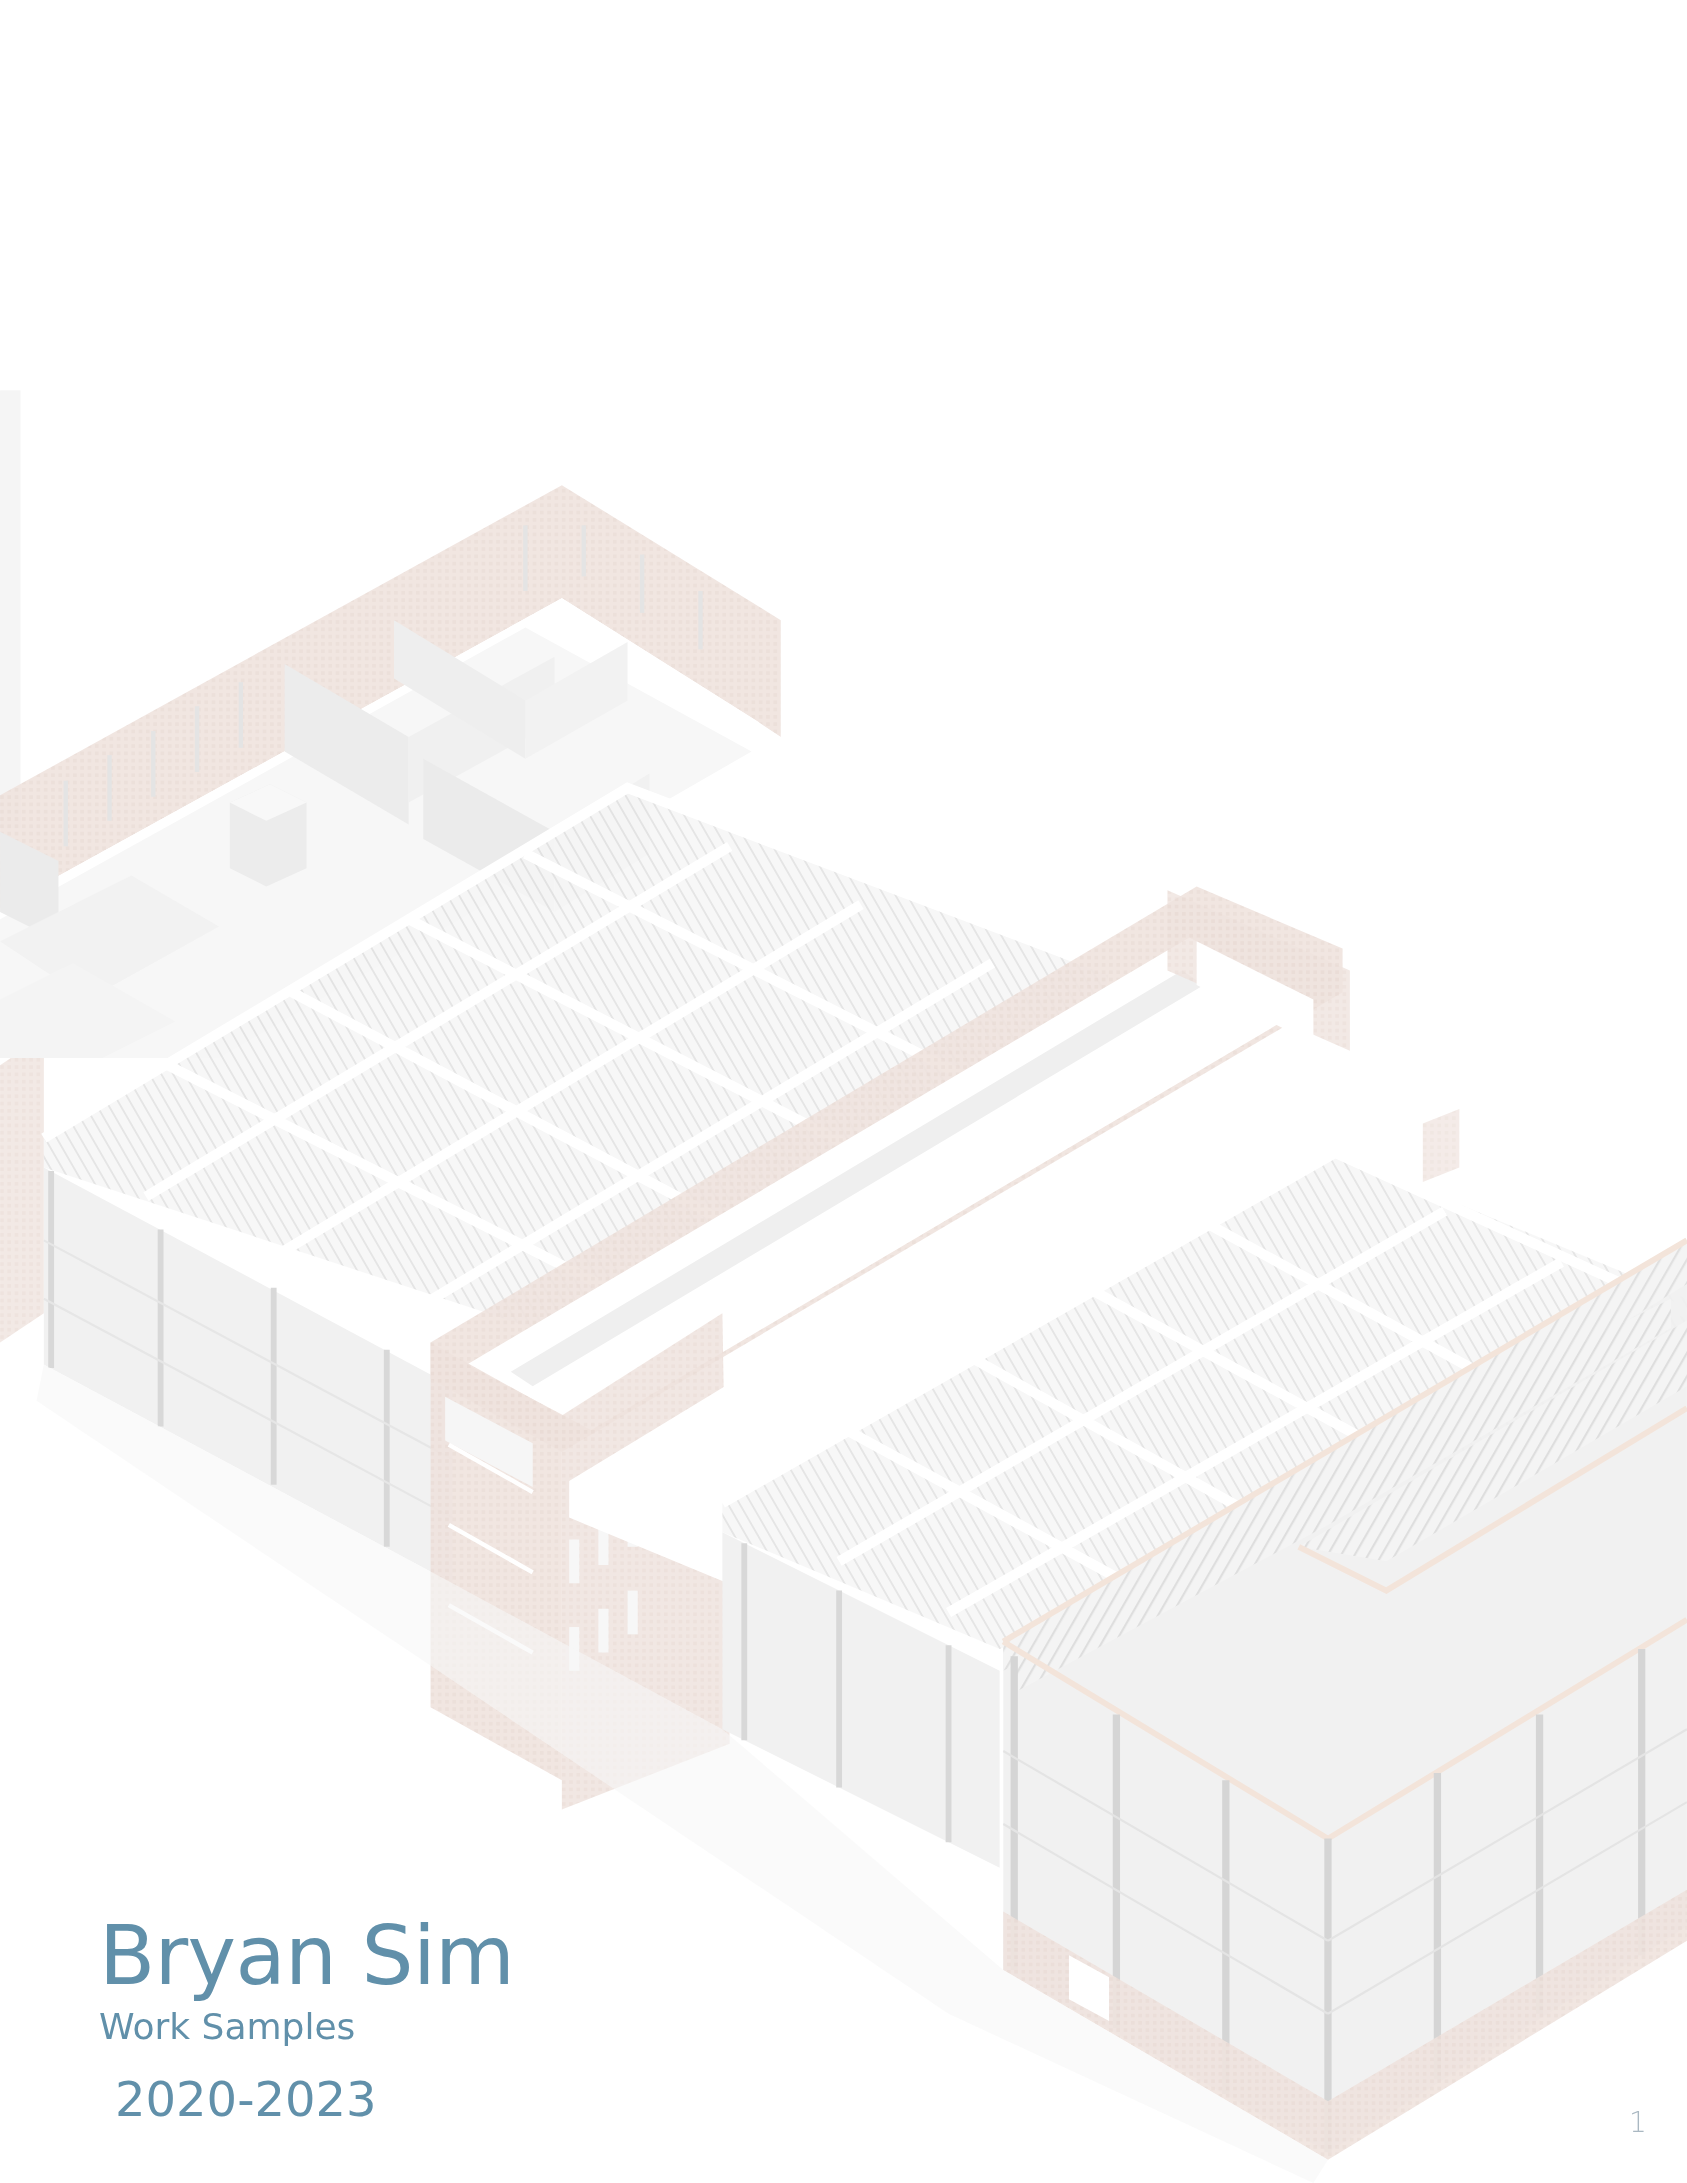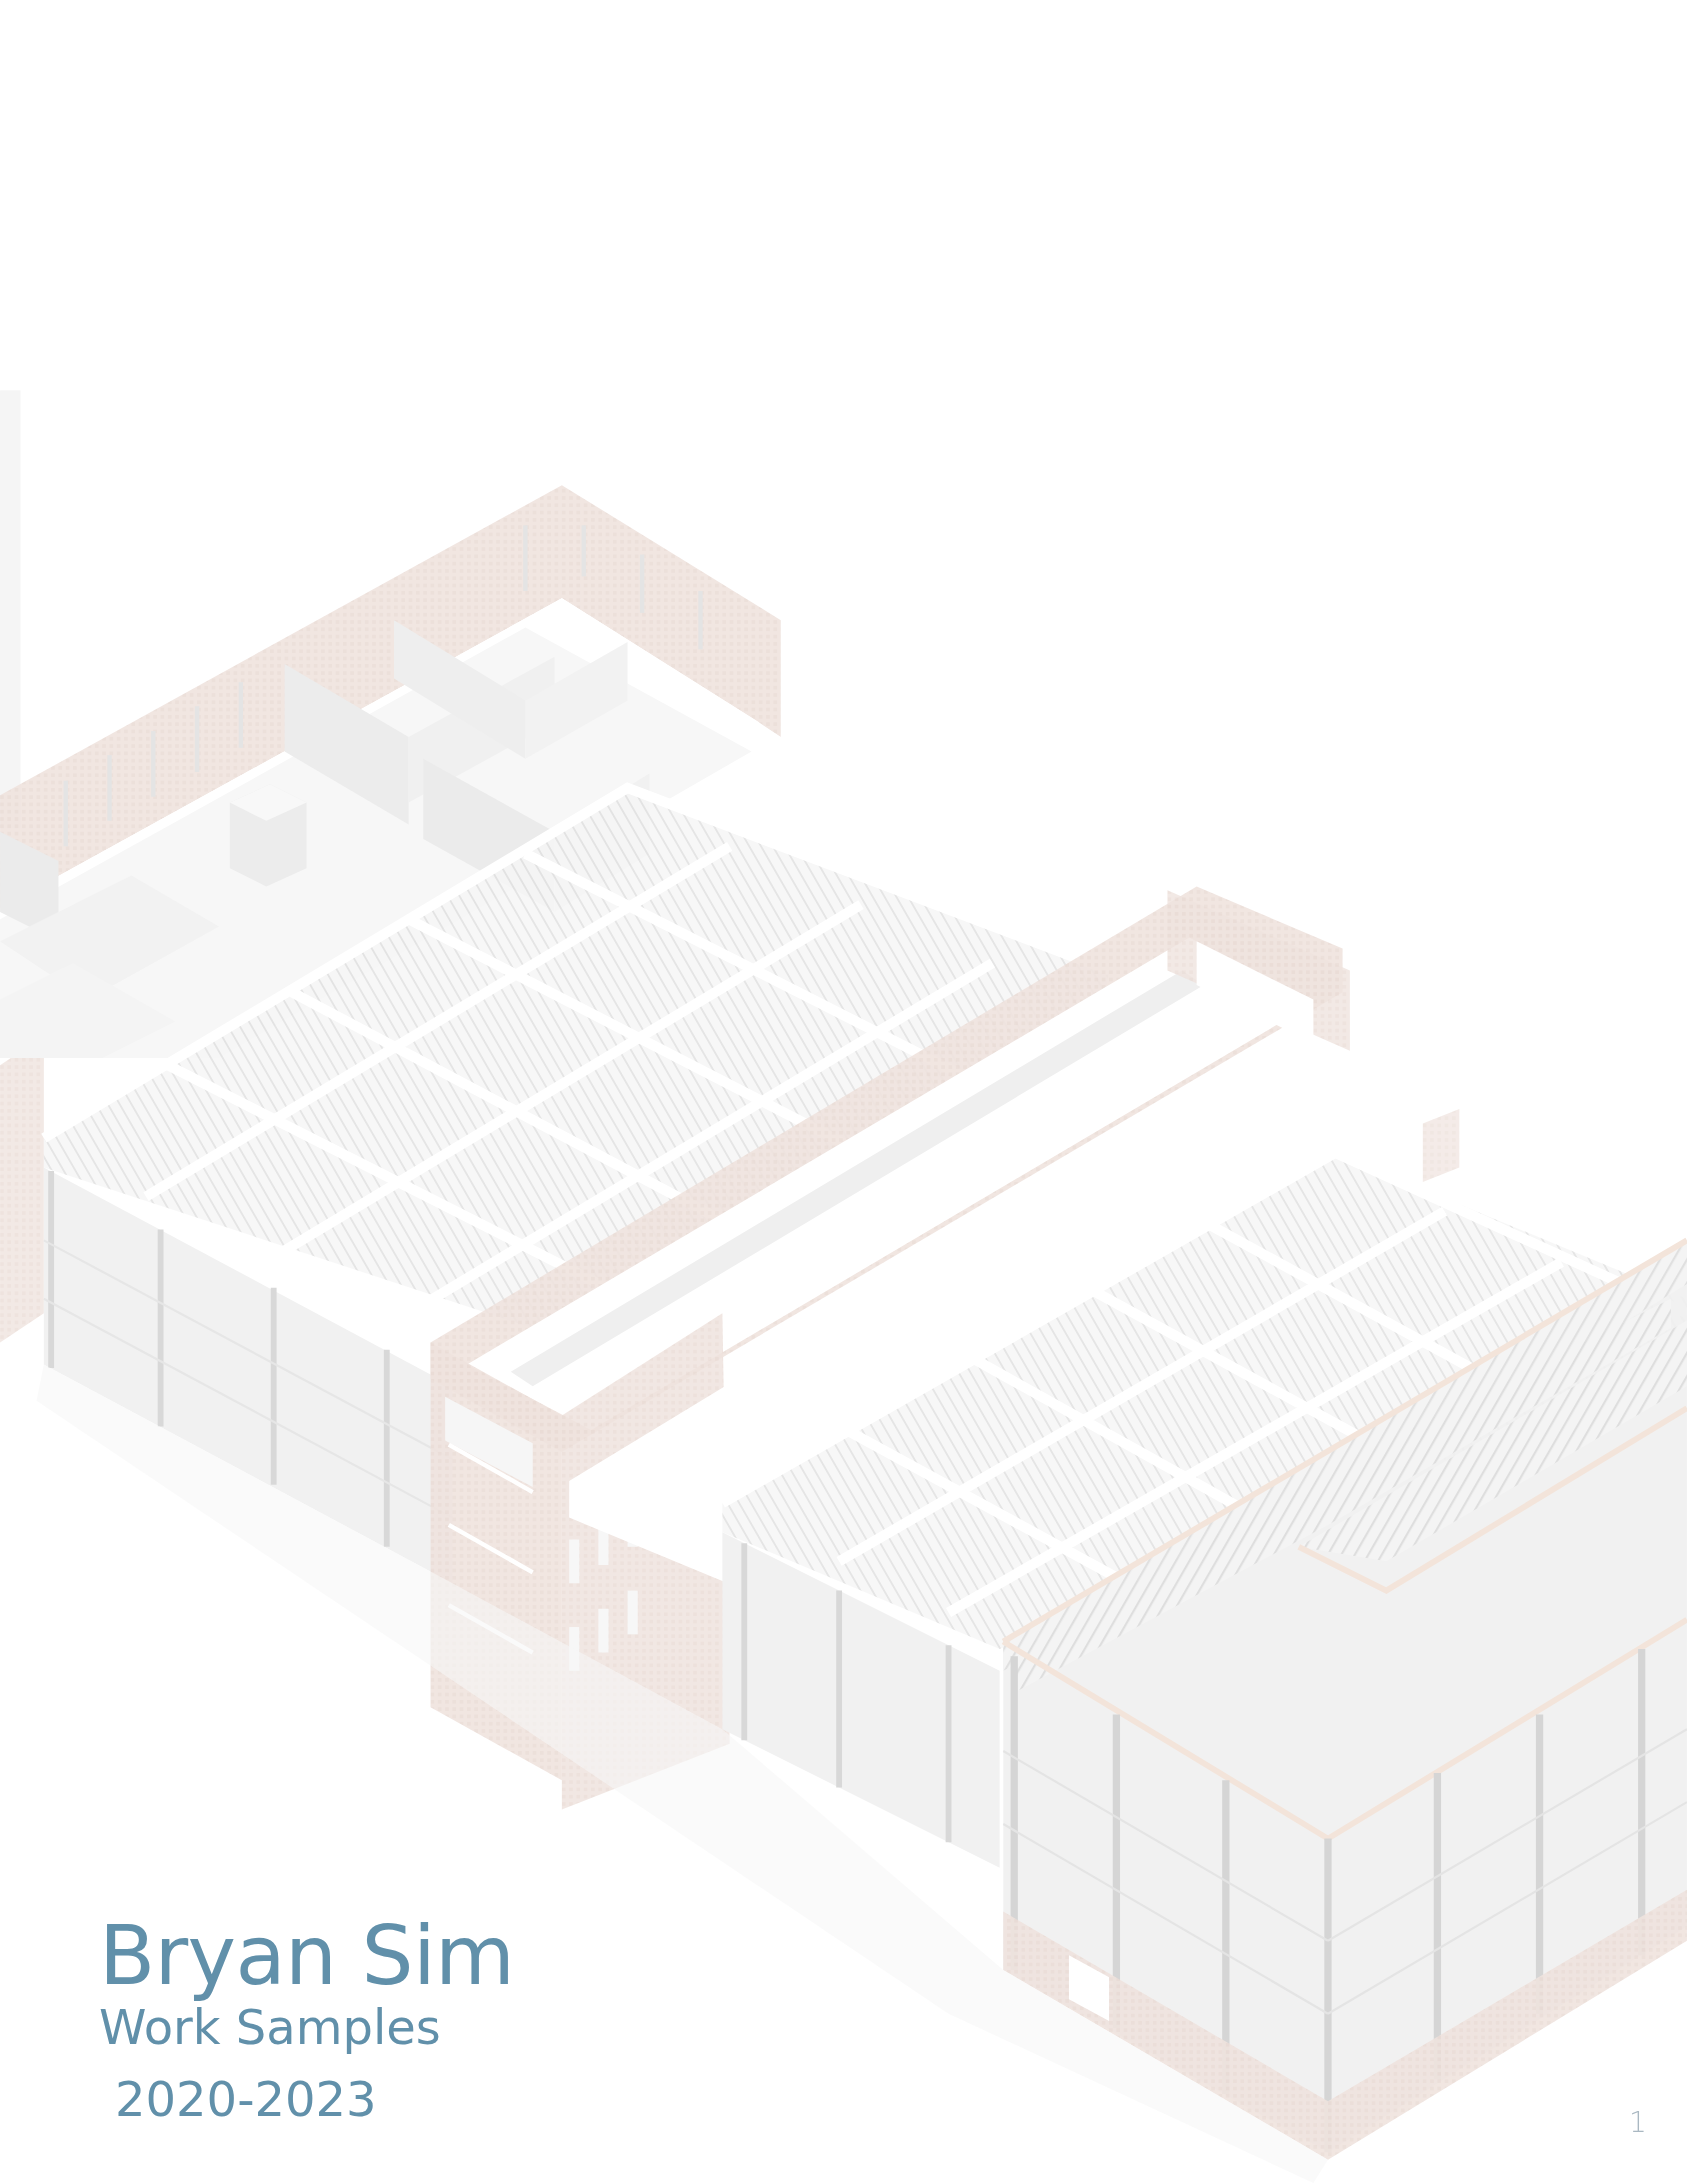--- a/index.html
+++ b/index.html
@@ -1,21 +1,21 @@
 <!DOCTYPE html>
 <html style="font-size:11.7px"><head>
 <meta charset="utf-8">
 <style>
   html, body { margin: 0; padding: 0; background: #ffffff; }
   body { width: 1687px; height: 2183px; position: relative; overflow: hidden; }
   .page { position: absolute; left: 0; top: 0; width: 1687px; height: 2174px; background: #ffffff; }
   .artwork { position: absolute; left: 0; top: 0; width: 1687px; height: 2183px; }
   .title-block { position: absolute; left: 99px; top: 1912px; color: #6190aa; font-family: "DejaVu Sans", sans-serif; }
   .title-name { font-size: 82px; line-height: 88px; letter-spacing: -0.7px; margin: 0; font-weight: normal; }
-  .title-sub { font-size: 48px; line-height: 54px; margin: 0; font-weight: normal; }
+  .title-sub { font-size: 36px; line-height: 54px; margin: 0; font-weight: normal; }
   .title-years { font-size: 48px; line-height: 58px; margin: 16px; font-weight: normal; }
   .page-number { position: absolute; left: 1629px; top: 2106px; font-family: "DejaVu Sans", sans-serif; font-size: 28px; color: #aab8c2; font-weight: 200; }
 </style>
 </head>
 <body>
 
 <div class="page">
 
   <svg class="artwork" viewBox="0 0 2312 2992" xmlns="http://www.w3.org/2000/svg">
     <defs>

